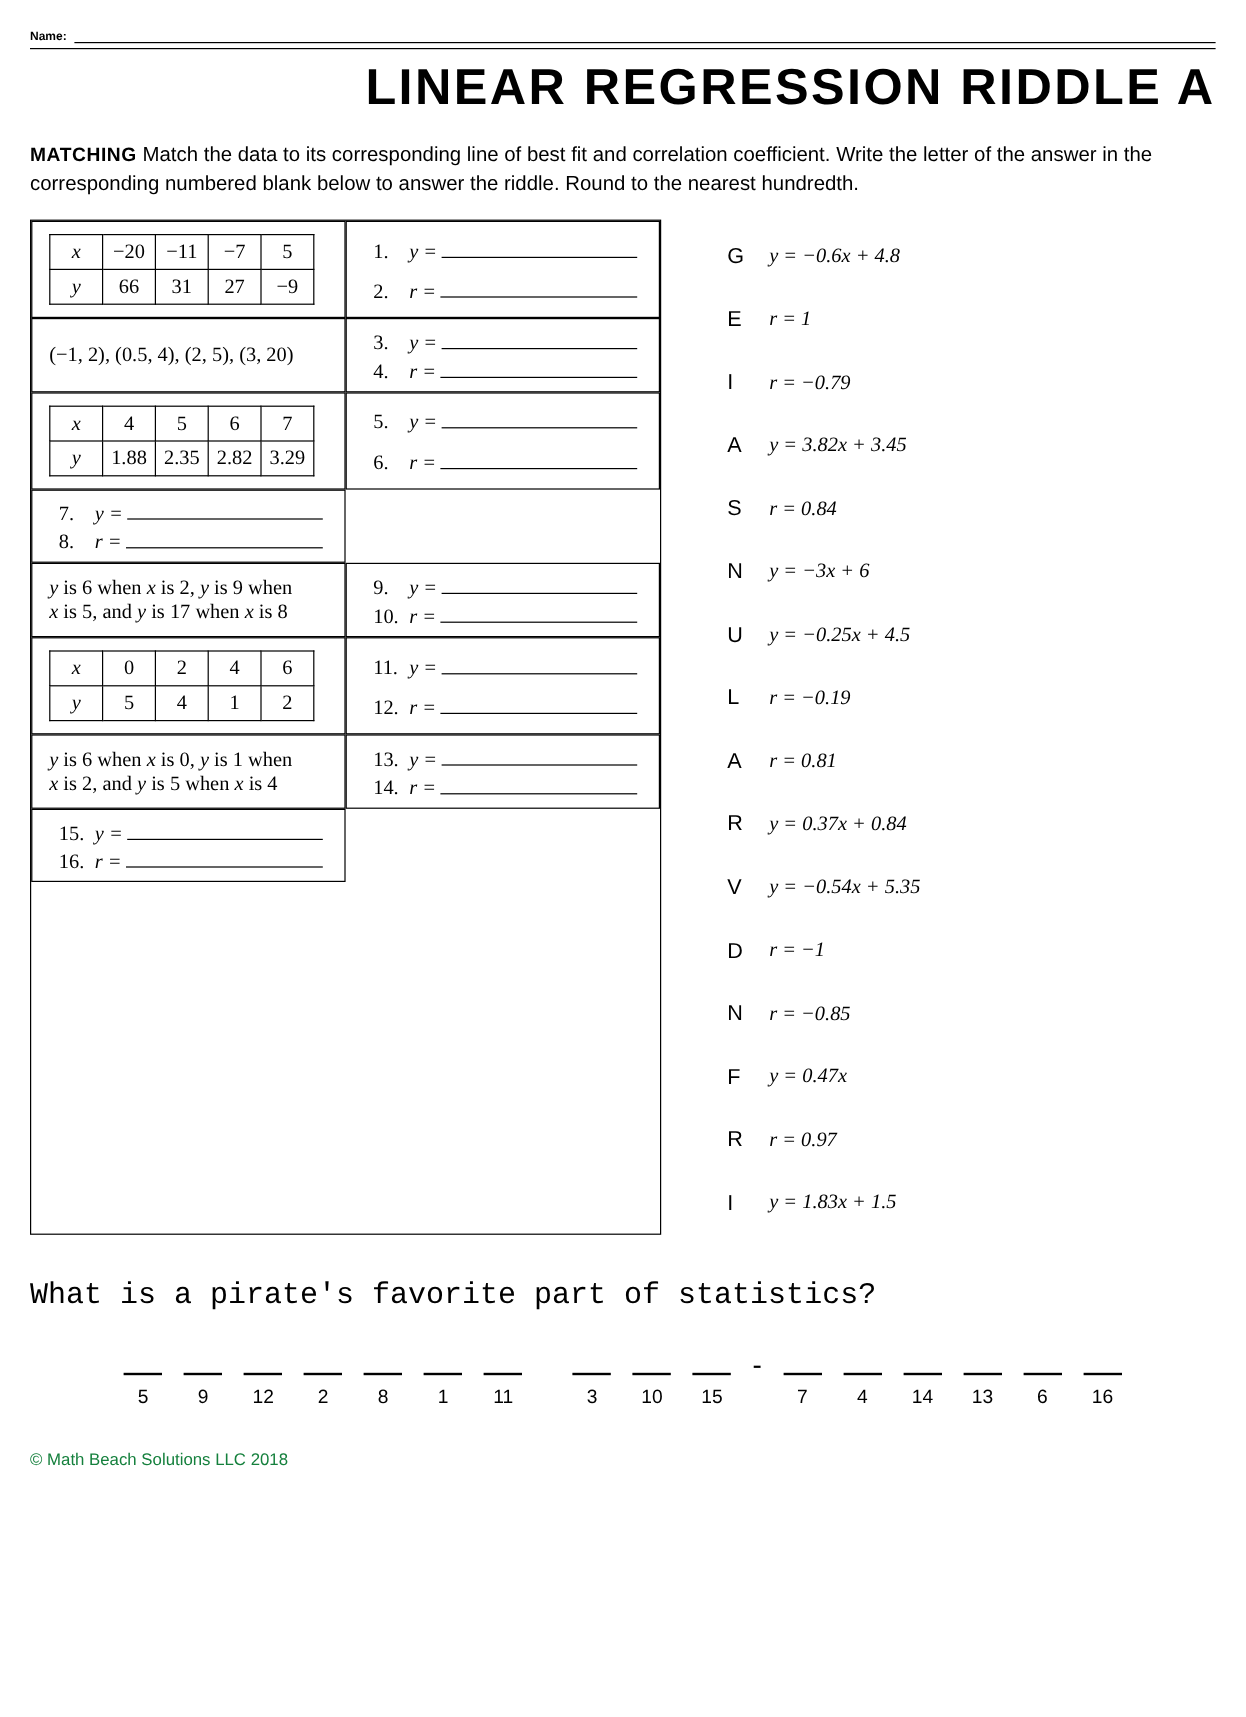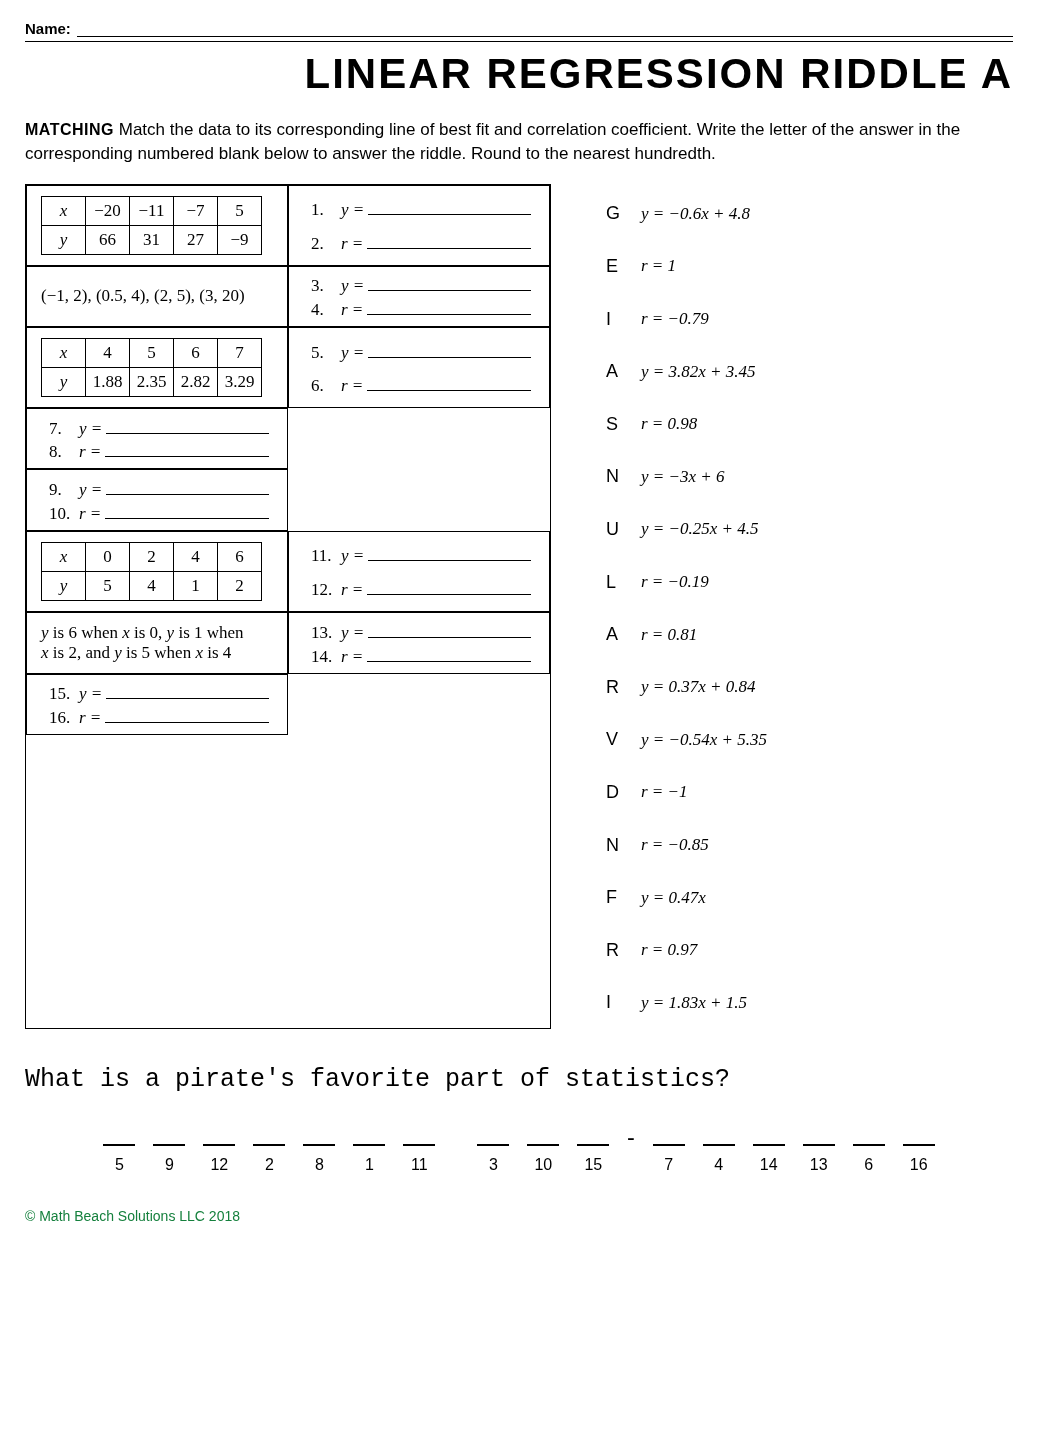--- a/index.html
+++ b/index.html
@@ -1,18 +1,18 @@
 <!DOCTYPE html>
 <html><head>
 <meta charset="utf-8">
 <style>
   * { box-sizing: border-box; }
   body { font-family: Georgia, 'Times New Roman', serif; margin: 0; padding: 20px 25px; color: #000; background: #fff; font-size: 17px; }
   .name-row { display: flex; align-items: flex-end; margin-bottom: 4px; }
-  .name-label { font-family: Arial, sans-serif; font-weight: bold; font-size: 15px; margin-right: 6px; }
+  .name-label { font-family: Arial, sans-serif; font-weight: bold; font-size: 10px; margin-right: 6px; }
   .name-line { flex: 1; border-bottom: 1.5px solid #000; height: 16px; }
   hr.header-rule { border: none; border-top: 1.5px solid #000; margin: 2px 0 0 0; }
   h1 { font-family: 'Arial Black', Impact, sans-serif; font-weight: 900; font-size: 42px; letter-spacing: 2px; margin: 8px 0 20px 0; text-align: right; }
   .instructions { font-family: Arial, sans-serif; font-size: 17px; line-height: 1.4; margin-bottom: 18px; }
   .instructions b { font-weight: 900; letter-spacing: 0.5px; font-family: 'Arial Black', Arial, sans-serif; font-size: 16px; }
   .main-row { display: flex; gap: 55px; }
   .left-block { border: 1.5px solid #000; border-collapse: collapse; }
   .grid-row { display: flex; }
   .data-cell { border: 1px solid #000; width: 262px; padding: 10px 14px; display: flex; align-items: center; }
   .answer-cell { border: 1px solid #000; width: 262px; padding: 6px 18px 6px 22px; display: flex; flex-direction: column; justify-content: space-around; }
@@ -146,20 +146,23 @@
             <span class="blank"></span>
           </div>
           <div class="ans-line">
             <span class="num">8.</span> 
             <span class="eq">r =</span> 
             <span class="blank"></span>
           </div>
         </div>
       </div>
       <div class="grid-row">
+        <div class="data-cell desc">
+          <div><span class="v">y</span> is 6 when <span class="v">x</span> is 2, <span class="v">y</span> is 9 when<br><span class="v">x</span> is 5, and <span class="v">y</span> is 17 when <span class="v">x</span> is 8</div>
+        </div>
         <div class="answer-cell">
           <div class="ans-line">
             <span class="num">9.</span> 
             <span class="eq">y =</span> 
             <span class="blank"></span>
           </div>
           <div class="ans-line">
             <span class="num">10.</span> 
             <span class="eq">r =</span> 
             <span class="blank"></span>
@@ -244,21 +247,21 @@
       <div class="choice-row">
         <span class="choice-letter">I</span>
         <span class="choice-eq">r = −0.79</span>
       </div>
       <div class="choice-row">
         <span class="choice-letter">A</span>
         <span class="choice-eq">y = 3.82x + 3.45</span>
       </div>
       <div class="choice-row">
         <span class="choice-letter">S</span>
-        <span class="choice-eq">r = 0.98</span>
+        <span class="choice-eq">r = 0.84</span>
       </div>
       <div class="choice-row">
         <span class="choice-letter">N</span>
         <span class="choice-eq">y = −3x + 6</span>
       </div>
       <div class="choice-row">
         <span class="choice-letter">U</span>
         <span class="choice-eq">y = −0.25x + 4.5</span>
       </div>
       <div class="choice-row">

